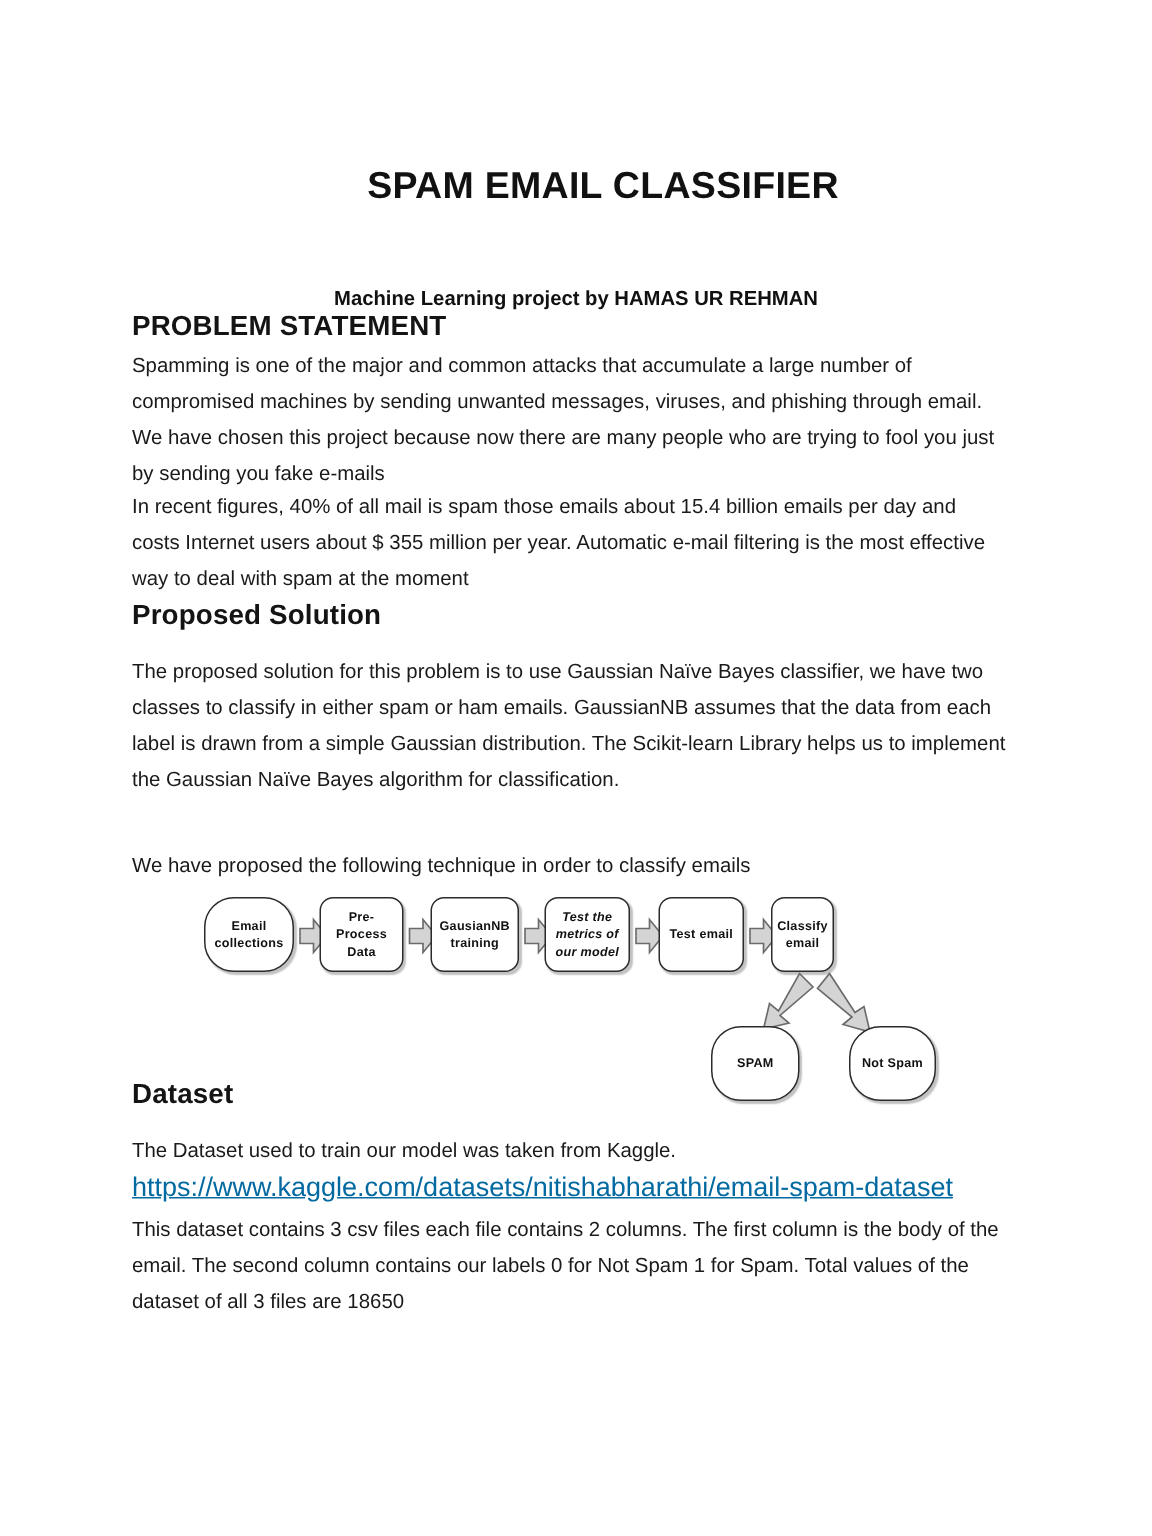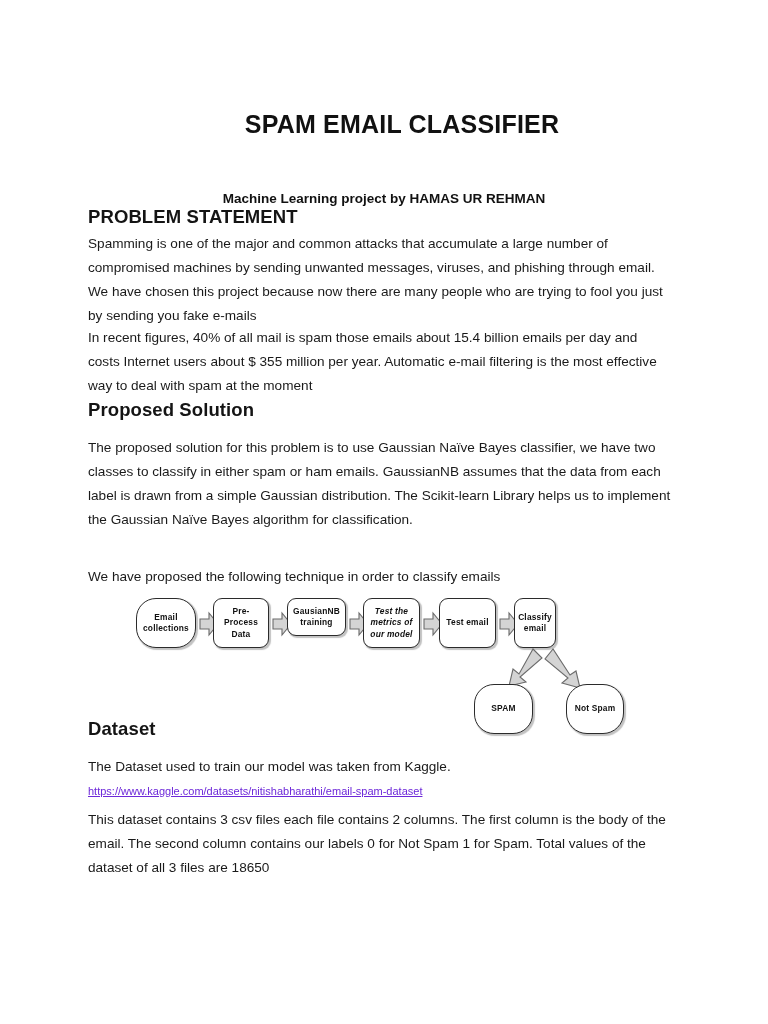--- a/index.html
+++ b/index.html
@@ -50,23 +50,23 @@
     color: #141414;
     letter-spacing: 0.1px;
   }
   p.body {
     font-size: 13.6px;
     line-height: 24px;
     color: #1a1a1a;
     text-align: left;
   }
   a.link {
-    color: #6d28d9;
+    color: #0369a1;
     text-decoration: underline;
-    font-size: 11px;
+    font-size: 18px;
     line-height: 24px;
   }
 
   
   .flow {
     position: absolute;
     left: 0; top: 0;
     width: 768px; height: 1024px;
     pointer-events: none;
   }
@@ -129,21 +129,21 @@
     <svg class="conn" style="left:199px; top:611px;" width="20" height="26" viewBox="0 0 20 26">
       <polygon points="1,8 10,8 10,2 19,13 10,24 10,18 1,18" fill="#d4d4d4" stroke="#6b6b6b" stroke-width="1.1"></polygon>
     </svg>
 
     <div class="node" style="left:213px; top:598px; width:56px; height:50px;">Pre-Process Data</div>
 
     <svg class="conn" style="left:272px; top:611px;" width="20" height="26" viewBox="0 0 20 26">
       <polygon points="1,8 10,8 10,2 19,13 10,24 10,18 1,18" fill="#d4d4d4" stroke="#6b6b6b" stroke-width="1.1"></polygon>
     </svg>
 
-    <div class="node" style="left:287px; top:598px; width:59px; height:38px;">GausianNB training</div>
+    <div class="node" style="left:287px; top:598px; width:59px; height:50px;">GausianNB training</div>
 
     <svg class="conn" style="left:349px; top:611px;" width="20" height="26" viewBox="0 0 20 26">
       <polygon points="1,8 10,8 10,2 19,13 10,24 10,18 1,18" fill="#d4d4d4" stroke="#6b6b6b" stroke-width="1.1"></polygon>
     </svg>
 
     <div class="node" style="left:363px; top:598px; width:57px; height:50px;font-style:italic;">Test the metrics of our model</div>
 
     <svg class="conn" style="left:423px; top:611px;" width="20" height="26" viewBox="0 0 20 26">
       <polygon points="1,8 10,8 10,2 19,13 10,24 10,18 1,18" fill="#d4d4d4" stroke="#6b6b6b" stroke-width="1.1"></polygon>
     </svg>

